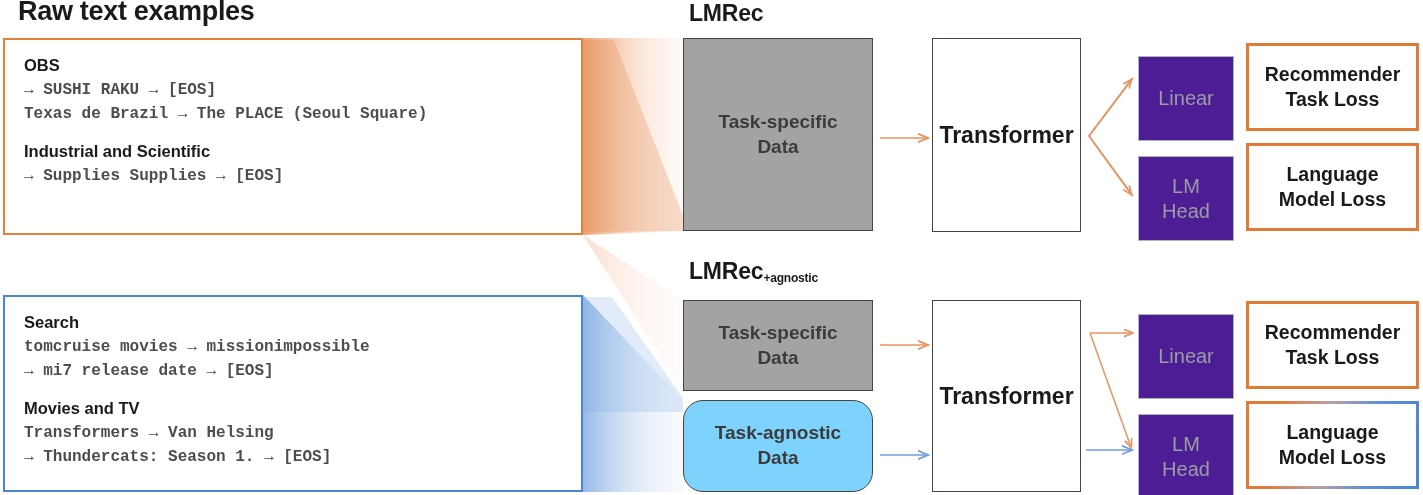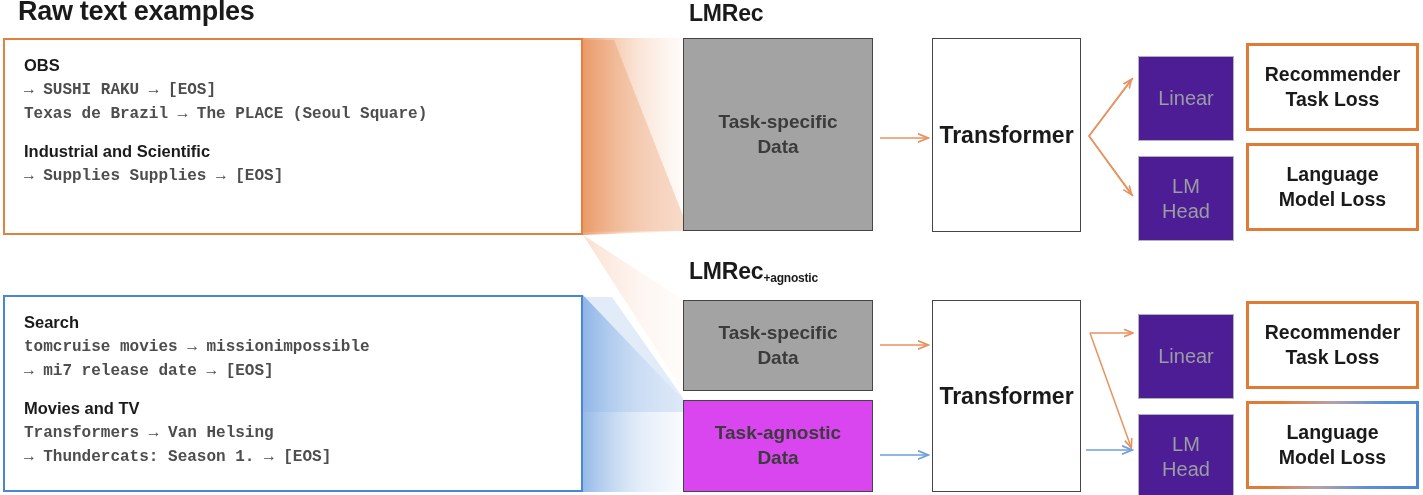--- a/index.html
+++ b/index.html
@@ -25,21 +25,21 @@
   .ex-body{font-family:"Liberation Mono",monospace;font-size:16px;color:#4d4d4d;
            line-height:1.5;margin:0 0 0 0;white-space:pre;}
   .ex-gap{height:14px;}
 
   
   .box{position:absolute;box-sizing:border-box;display:flex;align-items:center;
        justify-content:center;text-align:center;}
   .data-box{font-weight:bold;font-size:19px;color:#3b3b3b;line-height:1.3;
             border:1.6px solid #4a4440;}
   .peach{background:#a3a3a3;}
-  .blue{background:#d946ef;}
+  .blue{background:#7dd3fc;border-radius:20px;}
   .tf-box{background:#ffffff;border:1.6px solid #4a4440;font-weight:bold;
           font-size:23px;color:#1a1a1a;}
   .head-box{background:#4c1d95;border:1.4px solid #b0b4b8;font-size:20px;
             color:#9a9da1;line-height:1.25;margin-top:11px;}
   .loss-box{background:#ffffff;font-weight:bold;font-size:19.5px;color:#1a1a1a;
             line-height:1.3;border:3px solid #e07b35;}
   .loss-grad{border:none;
       background:
         linear-gradient(#fff,#fff) padding-box,
         linear-gradient(100deg,#e07b35 0%,#e07b35 18%,#b7a0a8 46%,#5d8fd6 72%,#4a86d4 100%) border-box;

